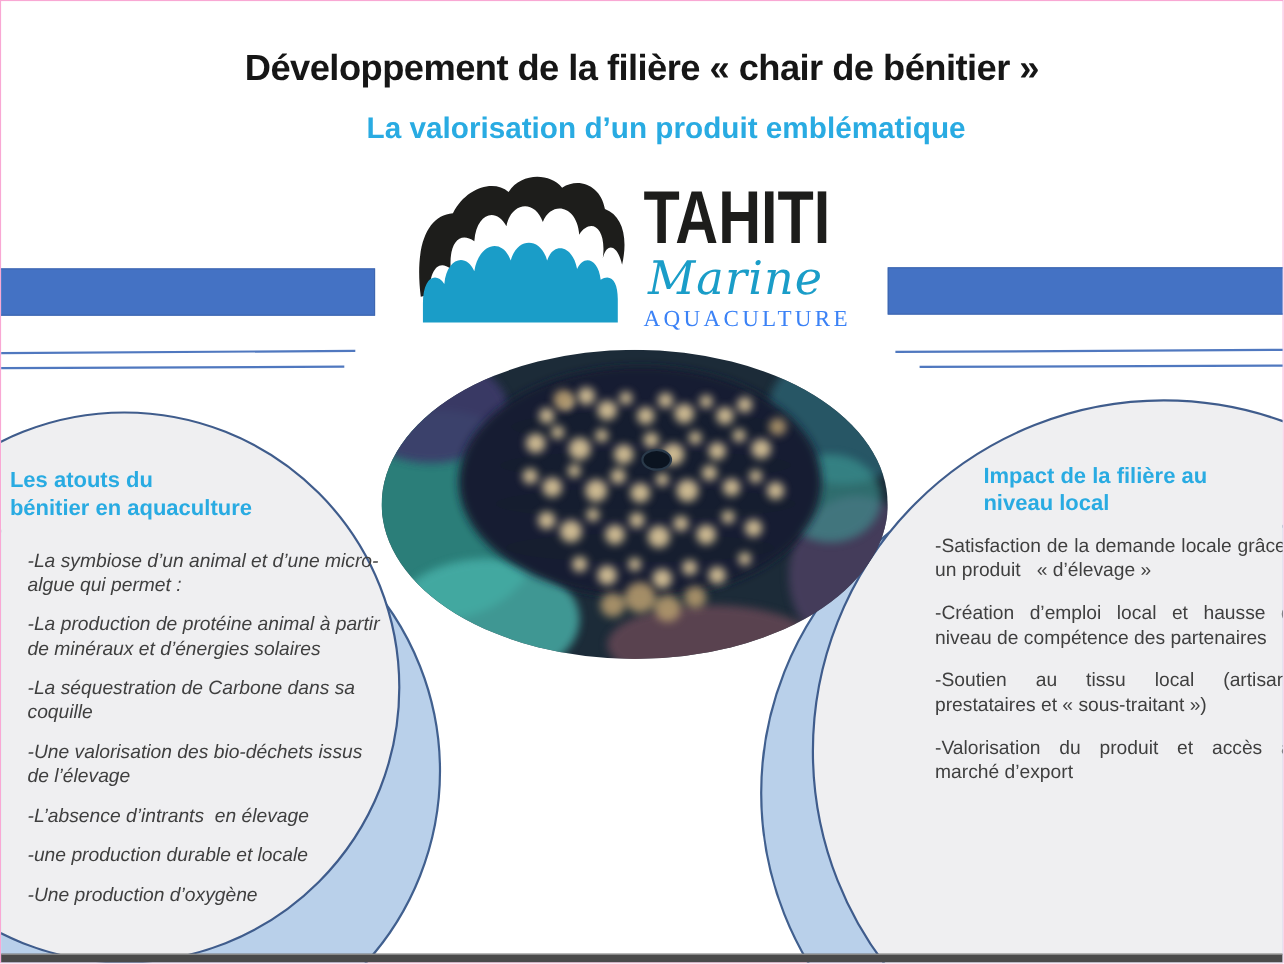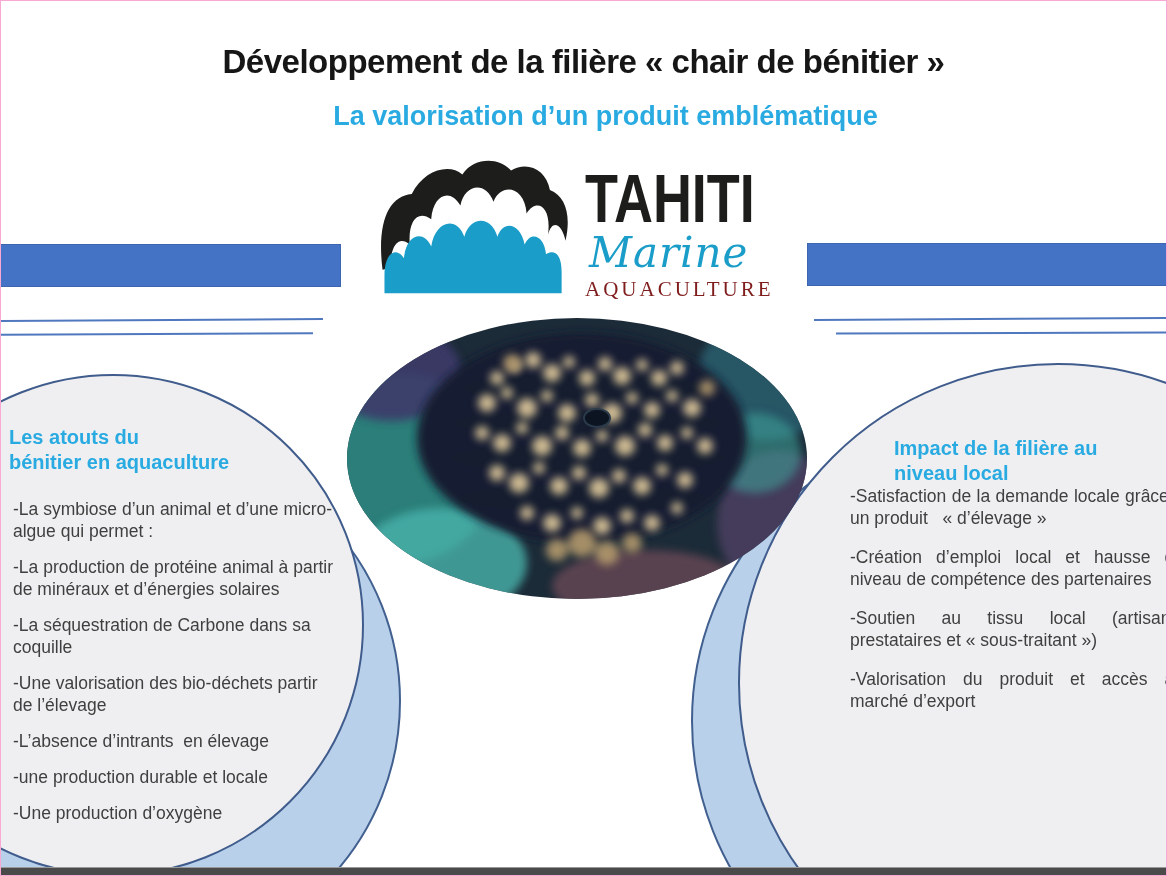--- a/index.html
+++ b/index.html
@@ -31,21 +31,21 @@
     font-size:62px;font-weight:bold;color:#1d1d1b;line-height:0.95;
     transform:scale(0.87,1.1);transform-origin:0 0;letter-spacing:0px;
   }
   .logo-script{
     font-family:"DejaVu Serif", serif;font-style:italic;font-weight:normal;
     font-size:42px;color:#1a9dc8;line-height:1;margin-top:6px;margin-left:4px;
     letter-spacing:1px;
   }
   .logo-tagline{
     font-family:"Liberation Serif", serif;
-    font-size:21px;color:#7f1d1d;letter-spacing:3px;margin-top:3px;
+    font-size:21px;color:#3b82f6;letter-spacing:3px;margin-top:3px;
   }
   
   .bar{position:absolute;height:43px;background:#4472C4;border:1px solid #3e66b0;box-sizing:border-box;z-index:1;}
   .bar-left{left:-2px;top:243px;width:342px;}
   .bar-right{left:806px;top:242px;width:361px;}
   .thin-line{position:absolute;height:2px;background:#5078bf;z-index:1;}
   .line-l1{left:0;top:318px;width:322px;transform:rotate(-0.35deg);}
   .line-l2{left:0;top:332px;width:312px;transform:rotate(-0.25deg);}
   .line-r1{left:813px;top:317px;width:354px;transform:rotate(-0.3deg);}
   .line-r2{left:835px;top:331px;width:332px;transform:rotate(-0.2deg);}
@@ -58,22 +58,22 @@
   .c-blue-right{left:690px;top:420px;width:600px;height:600px;}
   .c-gray-right{left:737px;top:362px;width:640px;height:640px;}
   
   .photo{position:absolute;left:346px;top:317px;width:460px;height:281px;z-index:4;}
   
   .panel{position:absolute;z-index:5;}
   .panel-heading{font-size:20px;font-weight:bold;color:#29ABE2;line-height:1.25;}
   .panel-body{font-size:17.5px;color:#3f3f3f;line-height:1.26;}
   .panel-body p{margin:0 0 14px 0;white-space:pre-wrap;}
   .left-heading{left:8px;top:424px;width:330px;}
-  .left-body{left:12px;top:497px;width:322px;}
-  .right-heading{left:893px;top:420px;width:270px;margin-top:15px;}
+  .left-body{left:24px;top:497px;width:322px;font-style:italic;}
+  .right-heading{left:893px;top:420px;width:270px;}
   .right-body{left:817px;top:484px;width:334px;text-align:justify;margin-left:32px;}
   .right-body p{margin:0 0 17px 0;}
   
   .bottom-edge{position:absolute;left:0;right:0;bottom:0;height:7px;background:#4a4a4a;border-top:1px solid #999;z-index:6;}
 </style>
 </head>
 <body>
 
 <div class="slide">
 
@@ -215,21 +215,21 @@
   </svg>
 
   <div class="panel panel-heading left-heading">
     <div>Les atouts du</div>
     <div>bénitier en aquaculture</div>
   </div>
   <div class="panel panel-body left-body">
     <p>-La symbiose d’un animal et d’une micro-algue qui permet :</p>
     <p>-La production de protéine animal à partir de minéraux et d’énergies solaires</p>
     <p>-La séquestration de Carbone dans sa coquille</p>
-    <p>-Une valorisation des bio-déchets partir de l’élevage</p>
+    <p>-Une valorisation des bio-déchets issus de l’élevage</p>
     <p>-L’absence d’intrants  en élevage</p>
     <p>-une production durable et locale</p>
     <p>-Une production d’oxygène</p>
   </div>
 
   <div class="panel panel-heading right-heading">
     <div>Impact de la filière au</div>
     <div>niveau local</div>
   </div>
   <div class="panel panel-body right-body">

